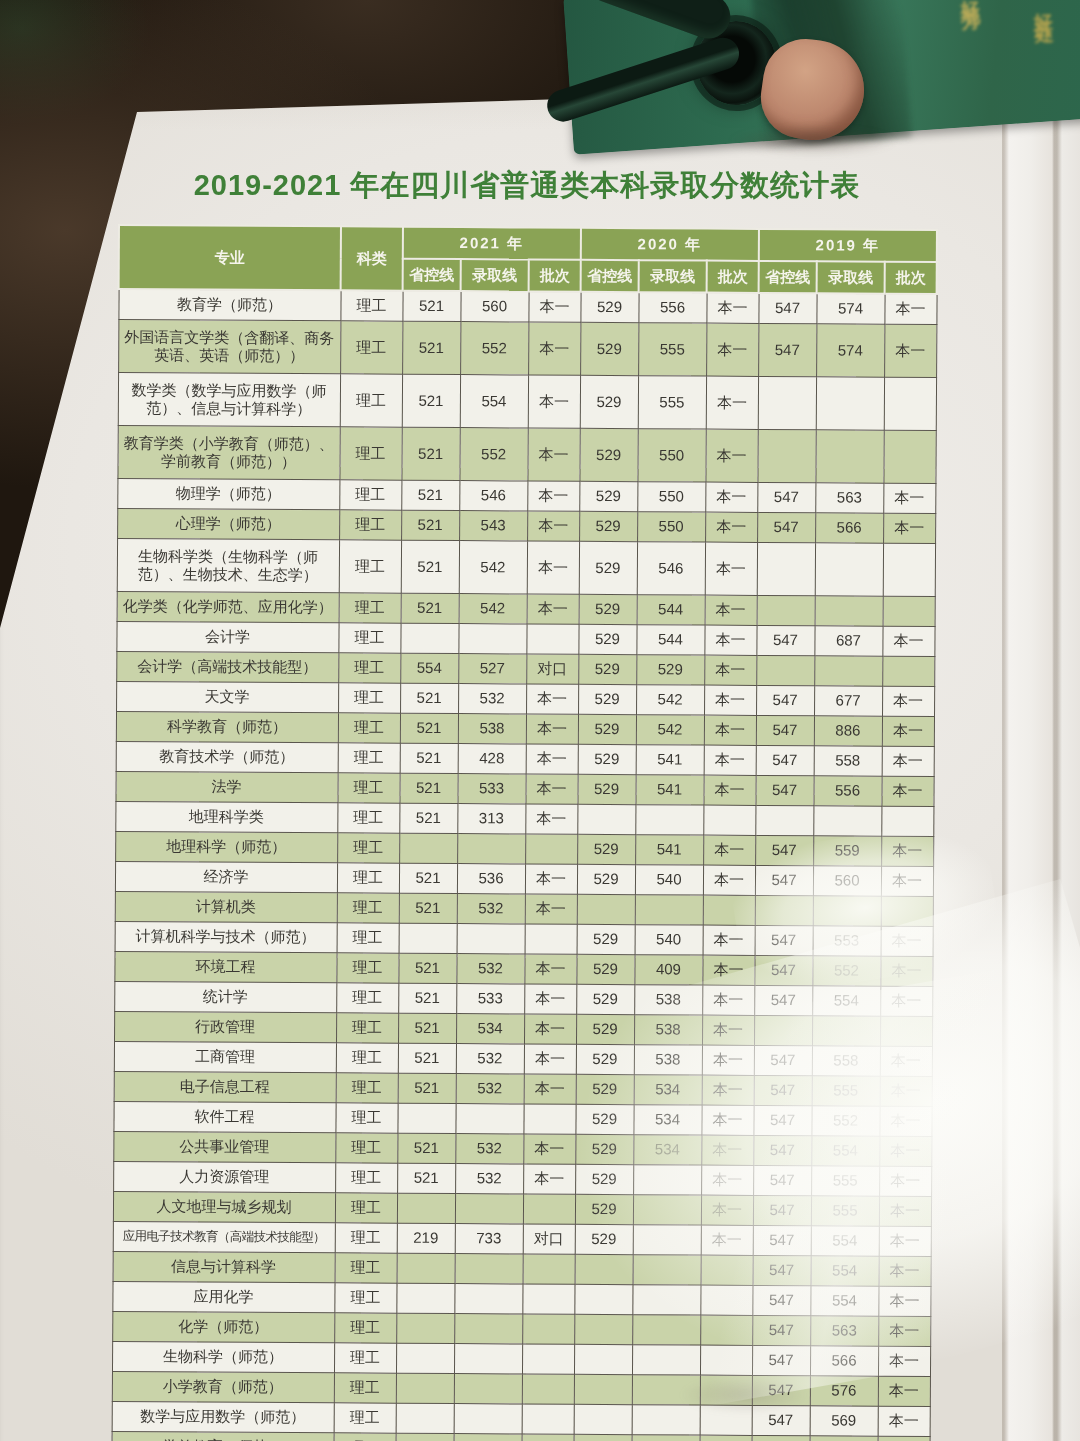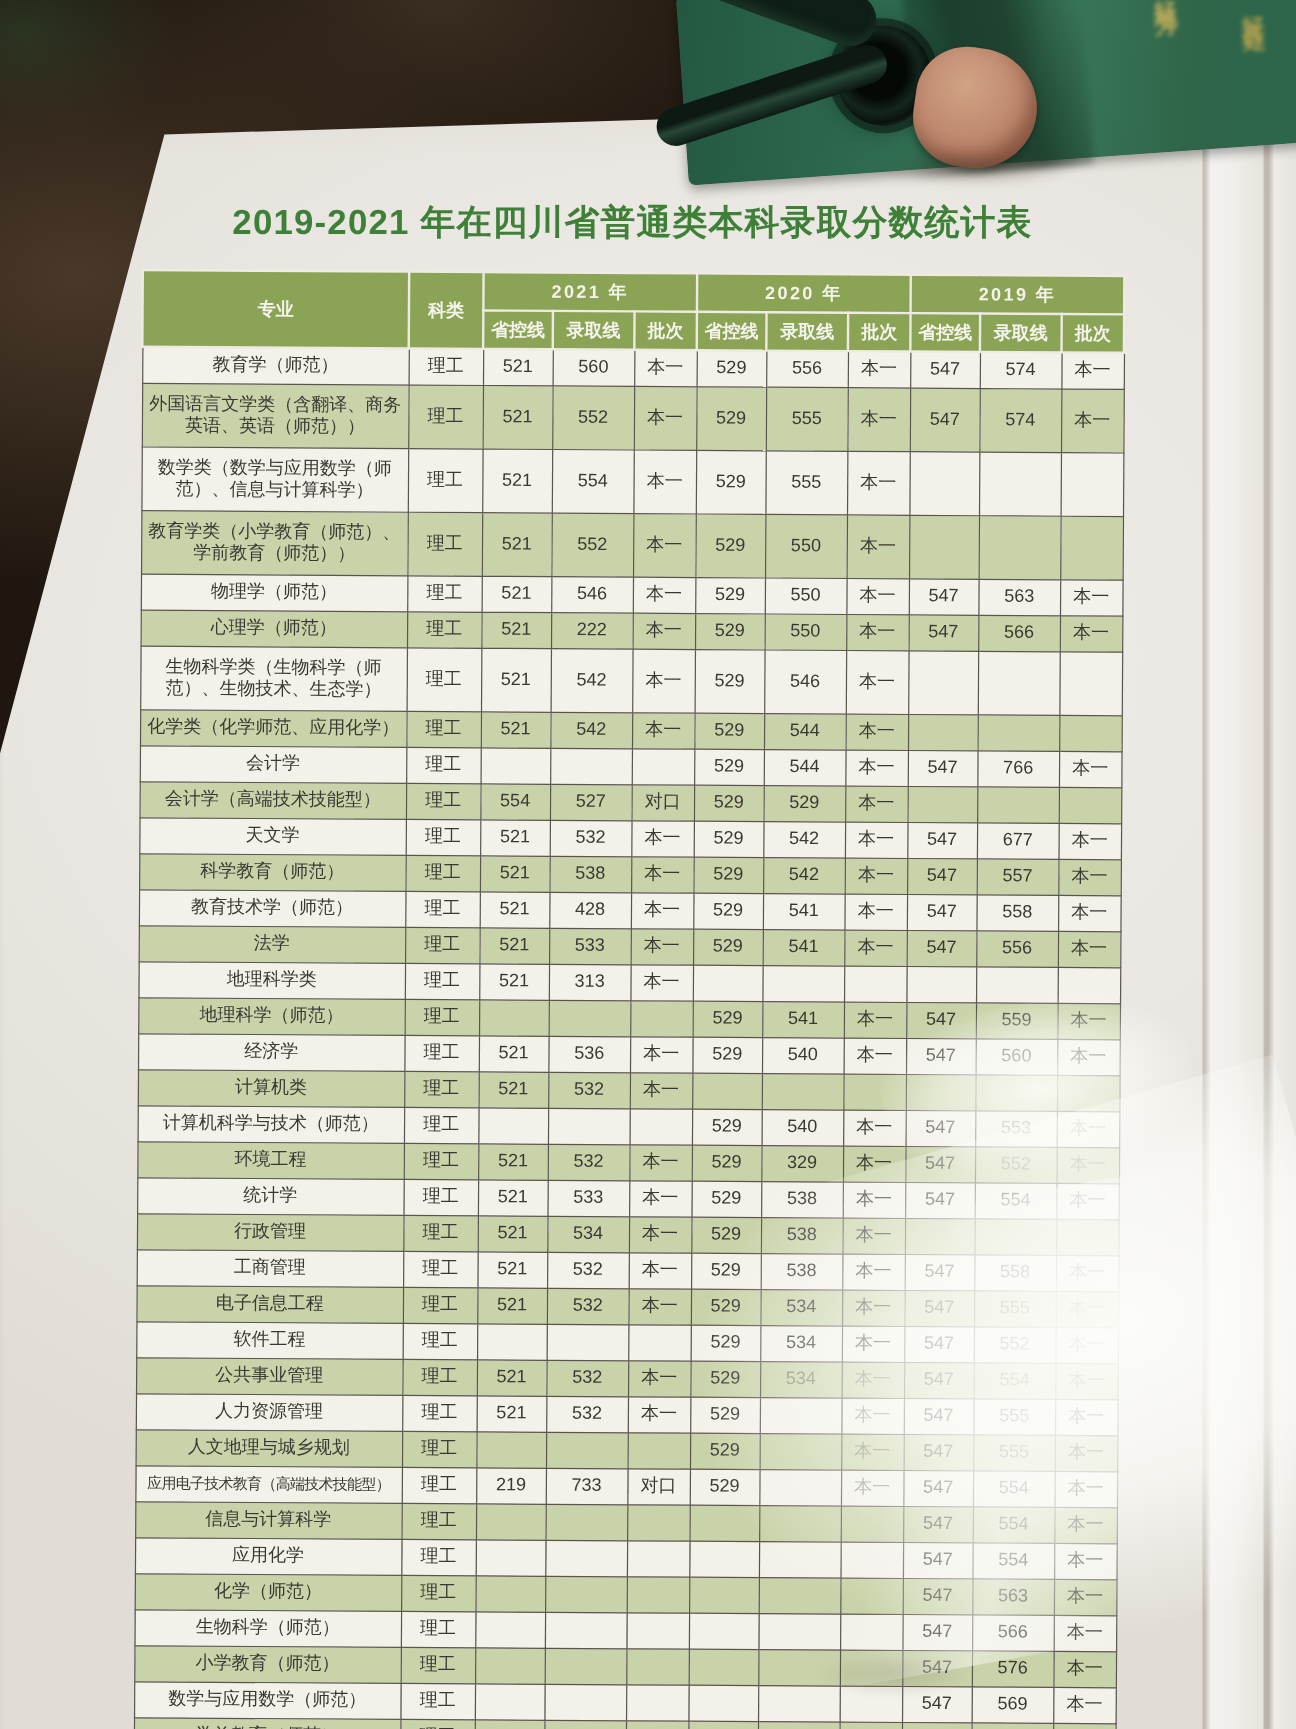--- a/index.html
+++ b/index.html
@@ -200,21 +200,21 @@
             <td>550</td>
             <td>本一</td>
             <td>547</td>
             <td>563</td>
             <td>本一</td>
           </tr>
           <tr class="r-green">
             <td class="major">心理学（师范）</td>
             <td>理工</td>
             <td>521</td>
-            <td>222</td>
+            <td>543</td>
             <td>本一</td>
             <td>529</td>
             <td>550</td>
             <td>本一</td>
             <td>547</td>
             <td>566</td>
             <td>本一</td>
           </tr>
           <tr class="r-white tall">
             <td class="major">生物科学类（生物科学（师范）、生物技术、生态学）</td>
@@ -245,21 +245,21 @@
           <tr class="r-white">
             <td class="major">会计学</td>
             <td>理工</td>
             <td></td>
             <td></td>
             <td></td>
             <td>529</td>
             <td>544</td>
             <td>本一</td>
             <td>547</td>
-            <td>766</td>
+            <td>687</td>
             <td>本一</td>
           </tr>
           <tr class="r-green">
             <td class="major">会计学（高端技术技能型）</td>
             <td>理工</td>
             <td>554</td>
             <td>527</td>
             <td>对口</td>
             <td>529</td>
             <td>529</td>
@@ -284,21 +284,21 @@
           <tr class="r-green">
             <td class="major">科学教育（师范）</td>
             <td>理工</td>
             <td>521</td>
             <td>538</td>
             <td>本一</td>
             <td>529</td>
             <td>542</td>
             <td>本一</td>
             <td>547</td>
-            <td>557</td>
+            <td>886</td>
             <td>本一</td>
           </tr>
           <tr class="r-white">
             <td class="major">教育技术学（师范）</td>
             <td>理工</td>
             <td>521</td>
             <td>428</td>
             <td>本一</td>
             <td>529</td>
             <td>541</td>
@@ -385,21 +385,21 @@
             <td class="faint">553</td>
             <td class="faint">本一</td>
           </tr>
           <tr class="r-green">
             <td class="major">环境工程</td>
             <td>理工</td>
             <td>521</td>
             <td>532</td>
             <td>本一</td>
             <td>529</td>
-            <td>329</td>
+            <td>409</td>
             <td>本一</td>
             <td>547</td>
             <td class="faint">552</td>
             <td class="faint">本一</td>
           </tr>
           <tr class="r-white">
             <td class="major">统计学</td>
             <td>理工</td>
             <td>521</td>
             <td>533</td>

